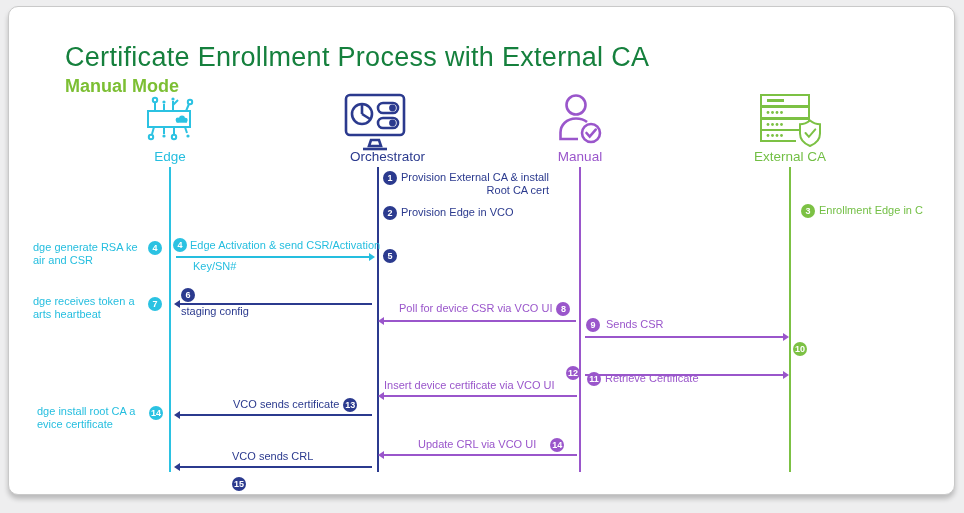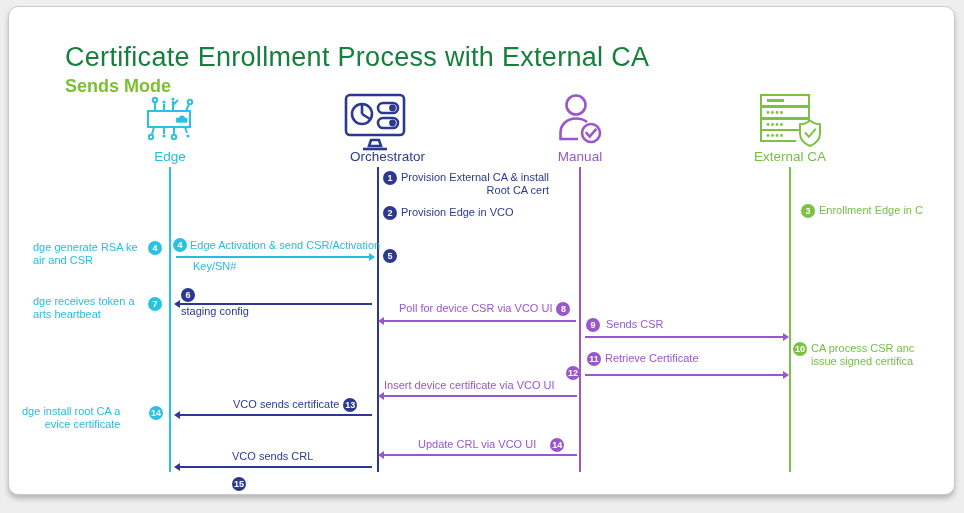--- a/index.html
+++ b/index.html
@@ -39,21 +39,21 @@
   .arrow.dir-right .head{right:-2px;border-right:0;border-left:6px solid currentColor;}
   .arrow.dir-left .head{left:-2px;border-left:0;border-right:6px solid currentColor;}
   svg{display:block;}
 </style>
 </head>
 <body>
 
 <div class="card"></div>
 
 <div class="title">Certificate Enrollment Process with External CA</div>
-<div class="subtitle">Sends Mode</div>
+<div class="subtitle">Manual Mode</div>
 
 <div style="position:absolute;left:142px;top:94px;">
   <svg width="56" height="52" viewBox="0 0 56 52" fill="none" stroke="#2bc2e2" stroke-width="2">
     <rect x="6" y="17" width="42" height="16"></rect>
     <line x1="13" y1="17" x2="13" y2="8"></line>
       <circle cx="13" cy="6" r="2.2"></circle>
     <line x1="22" y1="17" x2="22" y2="10"></line>
       <circle cx="22" cy="8" r="1.6" fill="#2bc2e2" stroke="none"></circle>
     <line x1="31" y1="17" x2="31" y2="7"></line>
       <line x1="31" y1="11" x2="36" y2="6"></line>
@@ -199,27 +199,23 @@
   </div>
 
 <span class="badge abs bgpurple" style="left:586px;top:318px;">9</span>
 <div class="msg c-purple" style="left:606px;top:318px;">Sends CSR</div>
 <div class="arrow dir-right c-purple" style="left:585px;top:336px;width:202px;">
     <span class="head"></span>
   </div>
 
 <div class="msg c-green" style="left:793px;top:342px;">
   <span class="badge bggreen">10</span>
-  <div>
-      <div>CA process CSR anc</div>
-      <div>issue signed certifica</div>
-    </div>
-</div>
-
-<div class="msg c-purple" style="left:587px;top:352px;">
+</div>
+
+<div class="msg c-purple" style="left:587px;top:372px;">
   <span class="badge bgpurple">11</span>
   <div>Retrieve Certificate</div>
 </div>
 <div class="arrow dir-right c-purple" style="left:585px;top:374px;width:202px;">
     <span class="head"></span>
   </div>
 
 <span class="badge abs bgpurple" style="left:566px;top:366px;">12</span>
 <div class="msg c-purple" style="left:384px;top:379px;">Insert device certificate via VCO UI</div>
 <div class="arrow dir-left c-purple" style="left:380px;top:395px;width:197px;">
@@ -227,21 +223,21 @@
   </div>
 
 <div class="msg c-blue" style="left:233px;top:398px;">
   <div>VCO sends certificate</div>
   <span class="badge bgblue">13</span>
 </div>
 <div class="arrow dir-left c-blue" style="left:176px;top:414px;width:196px;">
     <span class="head"></span>
   </div>
 
-<div class="msg c-cyan" style="left:22px;top:405px;display:block;text-align:right;">
+<div class="msg c-cyan" style="left:37px;top:405px;display:block;">
   <div>dge install root CA a</div>
     <div>evice certificate</div>
 </div>
 <span class="badge abs bgcyan" style="left:149px;top:406px;">14</span>
 
 <div class="msg c-purple" style="left:418px;top:438px;gap:14px;">
   <div>Update CRL via VCO UI</div>
   <span class="badge bgpurple">14</span>
 </div>
 <div class="arrow dir-left c-purple" style="left:380px;top:454px;width:197px;">

